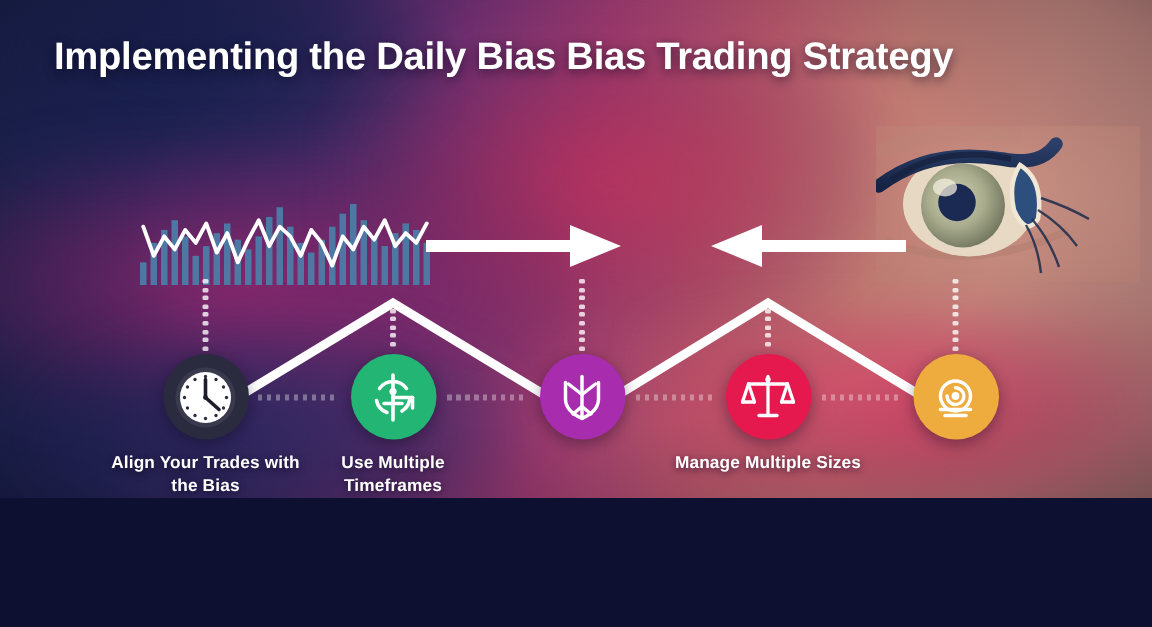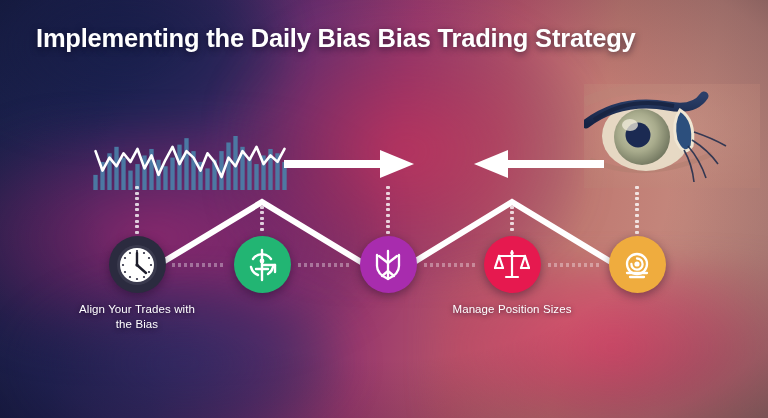--- a/index.html
+++ b/index.html
@@ -6,21 +6,21 @@
     margin: 0;
     padding: 0;
     background: #0d1030;
   }
   body {
     font-family: "Liberation Sans", sans-serif;
   }
   .stage {
     position: relative;
     width: 768px;
-    height: 418px;
+    height: 332px;
     overflow: hidden;
     background: #2a2a5a;
   }
 
   
   .bg-base {
     position: absolute;
     inset: 0;
     background: linear-gradient(100deg,
         #1b2450 0%,
@@ -195,21 +195,21 @@
     border-radius: 50%;
     display: flex;
     align-items: center;
     justify-content: center;
     box-shadow: 0 3px 10px rgba(12,6,30,0.38);
   }
   .badge svg { display: block; }
   .step-label {
     margin-top: 9px;
     font-size: 11.5px;
-    font-weight: normal;
+    font-weight: bold;
     line-height: 1.32;
     color: #ffffff;
     letter-spacing: 0.1px;
     text-shadow: 0 1px 5px rgba(14,8,34,0.62);
     padding: 0 6px;
   }
 </style>
 </head>
 <body>
 
@@ -417,20 +417,21 @@
           <path d="M9,12 A11,11 0 0 1 27,12"></path>
           <path d="M7,20 A11,11 0 0 0 14,28"></path>
           <path d="M29,20 A11,11 0 0 1 24,27"></path>
           <path d="M18,18 L31,18"></path>
           <path d="M31,18 L31,25"></path>
           <path d="M12,22 L24,22"></path>
         </g>
         <circle cx="18" cy="14" r="2.4" fill="#ffffff"></circle>
       </svg>
     </div>
+    <div class="step-label">Use Multiple Timeframes</div>
   </div>
 
   <div class="step" style="left:318px;">
     <div class="badge" style="background:#a82cae;">
       <svg width="36" height="36" viewBox="0 0 36 36">
         <g stroke="#ffffff" stroke-width="2.3" fill="none" stroke-linecap="round" stroke-linejoin="round">
           <path d="M7,8 L7,19 Q7,27 18,32 Q29,27 29,19 L29,8"></path>
           <path d="M18,4 L18,32"></path>
           <path d="M18,16 L9,9"></path>
           <path d="M18,16 L27,9"></path>
@@ -450,21 +451,21 @@
           <path d="M5,9 L1,21"></path>
           <path d="M5,9 L9,21"></path>
           <path d="M1,21 L9,21"></path>
           <path d="M31,9 L27,21"></path>
           <path d="M31,9 L35,21"></path>
           <path d="M27,21 L35,21"></path>
         </g>
         <circle cx="18" cy="6" r="1.8" fill="#ffffff"></circle>
       </svg>
     </div>
-    <div class="step-label">Manage Position Sizes</div>
+    <div class="step-label">Manage Multiple Sizes</div>
   </div>
 
   <div class="step" style="left:567px;">
     <div class="badge" style="background:#efac3e;">
       <svg width="36" height="36" viewBox="0 0 36 36">
         <g stroke="#ffffff" stroke-width="2.3" fill="none" stroke-linecap="round">
           <path d="M18,7 A10,10 0 1 1 8,17 A10,10 0 0 1 18,7"></path>
           <path d="M18,11.5 A5.6,5.6 0 1 1 12.4,17"></path>
           <path d="M8,26 L28,26"></path>
           <path d="M11,30 L25,30"></path>

